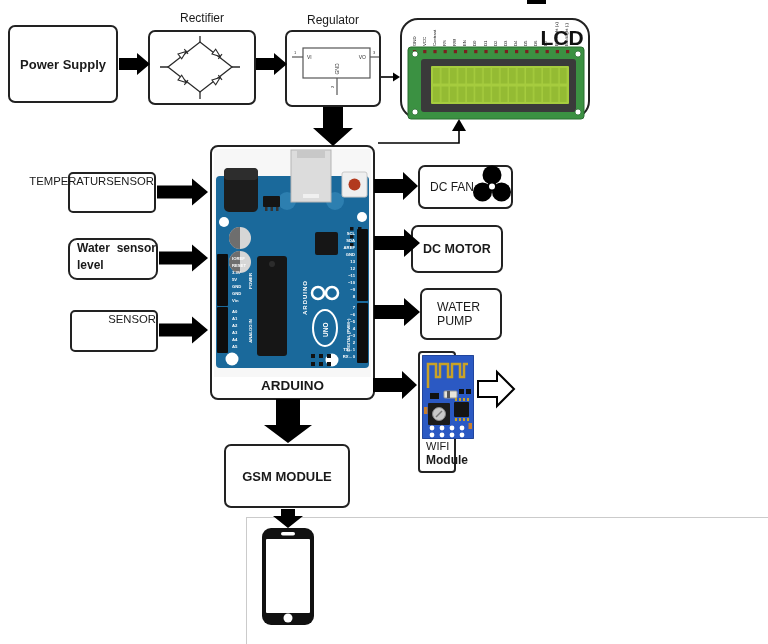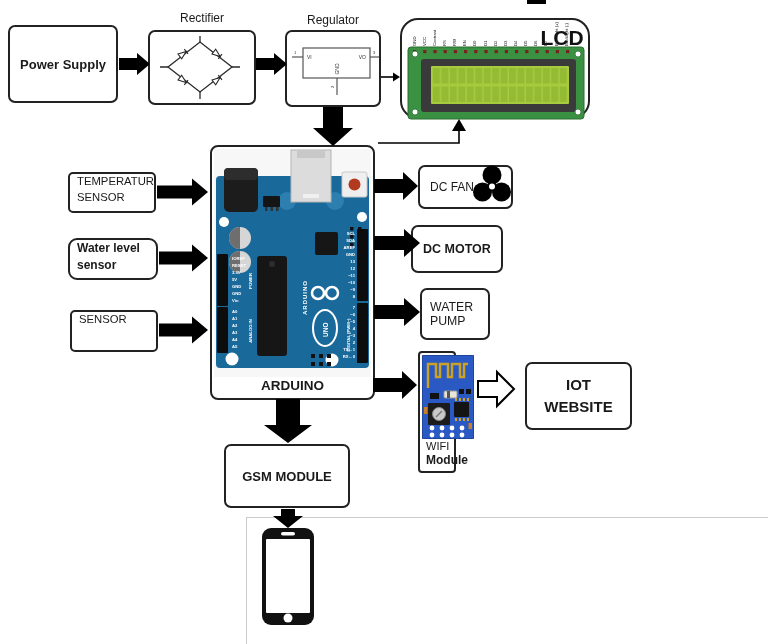--- a/index.html
+++ b/index.html
@@ -1,20 +1,20 @@
 <!DOCTYPE html>
 <html><head>
 <meta charset="utf-8">
 <style>
   html,body{margin:0;padding:0;background:#fff}
   .canvas{position:relative;width:768px;height:644px;background:#fff;overflow:hidden;
           font-family:"Liberation Sans",sans-serif;color:#1a1a1a}
   .box{position:absolute;background:#fff;border:2px solid #222;border-radius:7px;box-sizing:border-box}
   .center{display:flex;align-items:center;justify-content:center;text-align:center}
-  .vcol{display:flex;flex-direction:column;justify-content:flex-start}
+  .vcol{display:flex;flex-direction:row;justify-content:flex-end}
   .lbl{position:absolute;font-weight:400;font-size:12px;text-align:center}
   .sensor{padding-left:7px;font-size:11.3px;line-height:1.4}
   .bold{font-weight:700}
   .arrows{position:absolute;left:0;top:0;z-index:6;pointer-events:none}
   .artifact{position:absolute;background:#cbcbcb}
   .lcdpin{font:4.3px "Liberation Sans",sans-serif;fill:#222}
   .ardpin{font:700 4.2px "Liberation Sans",sans-serif;fill:#fff}
   .rt{text-anchor:end}
   .mid{text-anchor:middle}
   .brandtxt{font:700 6px "Liberation Sans",sans-serif;fill:#fff;letter-spacing:1px}
@@ -255,21 +255,21 @@
           <circle cx="31.5" cy="27" r="9.5"></circle>
       </g>
       <circle cx="22" cy="21.5" r="4" fill="#fff" stroke="#000" stroke-width="2"></circle>
     </svg>
   </div>
 
   <div class="box bold" style="left:411px;top:225px;width:92px;height:48px;display:flex;align-items:center;padding-left:10px;font-size:12.5px">
     <span>DC MOTOR</span>
   </div>
 
-  <div class="box" style="left:420px;top:288px;width:70px;height:52px;display:flex;align-items:center;padding-left:8px;font-size:12.3px">
+  <div class="box" style="left:420px;top:288px;width:82px;height:52px;display:flex;align-items:center;padding-left:15px;font-size:12.3px">
     <span>WATER PUMP</span>
   </div>
 
   <div class="box" style="left:418px;top:351px;width:38px;height:122px;border-radius:4px">
     <svg style="position:absolute;left:2px;top:2px" width="52" height="84" viewBox="0 0 52 84">
       <rect width="52" height="84" rx="2" fill="#2b59c3" stroke="#16337a"></rect>
       <path d="M6 33 V9 H14 V22 H18 V9 H26 V22 H30 V9 H38 V22 H42 V9 H46" stroke="#c9a227" stroke-width="2.5" fill="none"></path>
       <rect x="8" y="38" width="9" height="6" fill="#111"></rect>
       <rect x="22" y="36" width="13" height="7" rx="1" fill="#e8e4da" stroke="#999"></rect>
       <rect x="25" y="36" width="3" height="7" fill="#555"></rect>
@@ -299,26 +299,20 @@
         <circle cx="10" cy="80" r="2.4"></circle>
           <circle cx="20" cy="80" r="2.4"></circle>
           <circle cx="30" cy="80" r="2.4"></circle>
           <circle cx="40" cy="80" r="2.4"></circle>
       </g>
     </svg>
     <span style="position:absolute;left:6px;top:87px;font-size:11px">WIFI</span>
     <span class="bold" style="position:absolute;left:6px;top:100px;font-size:12px">Module</span>
   </div>
 
-  <div class="box center bold" style="left:525px;top:362px;width:107px;height:68px;font-size:15px;line-height:1.45">
-    <div>
-      <div>IOT</div>
-      <div>WEBSITE</div>
-    </div>
-  </div>
 
   <div class="box center bold" style="left:224px;top:444px;width:126px;height:64px;font-size:13px">
     <span>GSM MODULE</span>
   </div>
 
   <svg style="position:absolute;left:261px;top:527px" width="54" height="99" viewBox="0 0 54 99">
     <rect x="1" y="1" width="52" height="97" rx="9" fill="#111"></rect>
     <rect x="5" y="12" width="44" height="74" rx="1" fill="#fff"></rect>
     <rect x="20" y="5" width="14" height="3.5" rx="1.75" fill="#fff"></rect>
     <circle cx="27" cy="91" r="4.5" fill="#fff"></circle>

